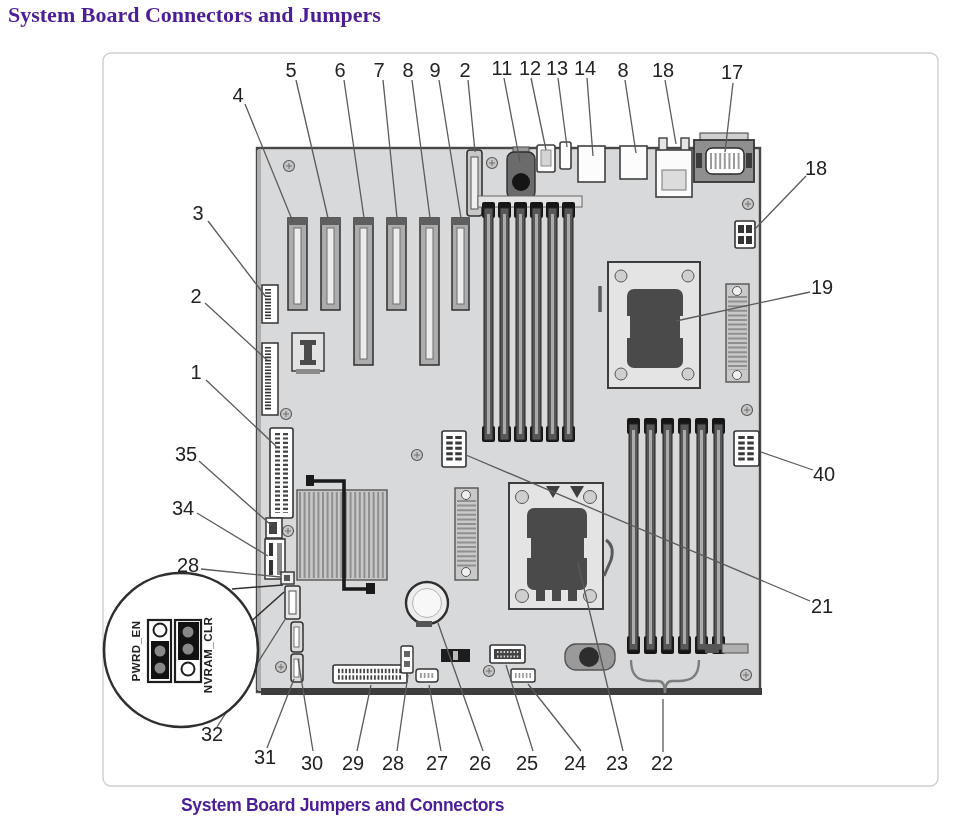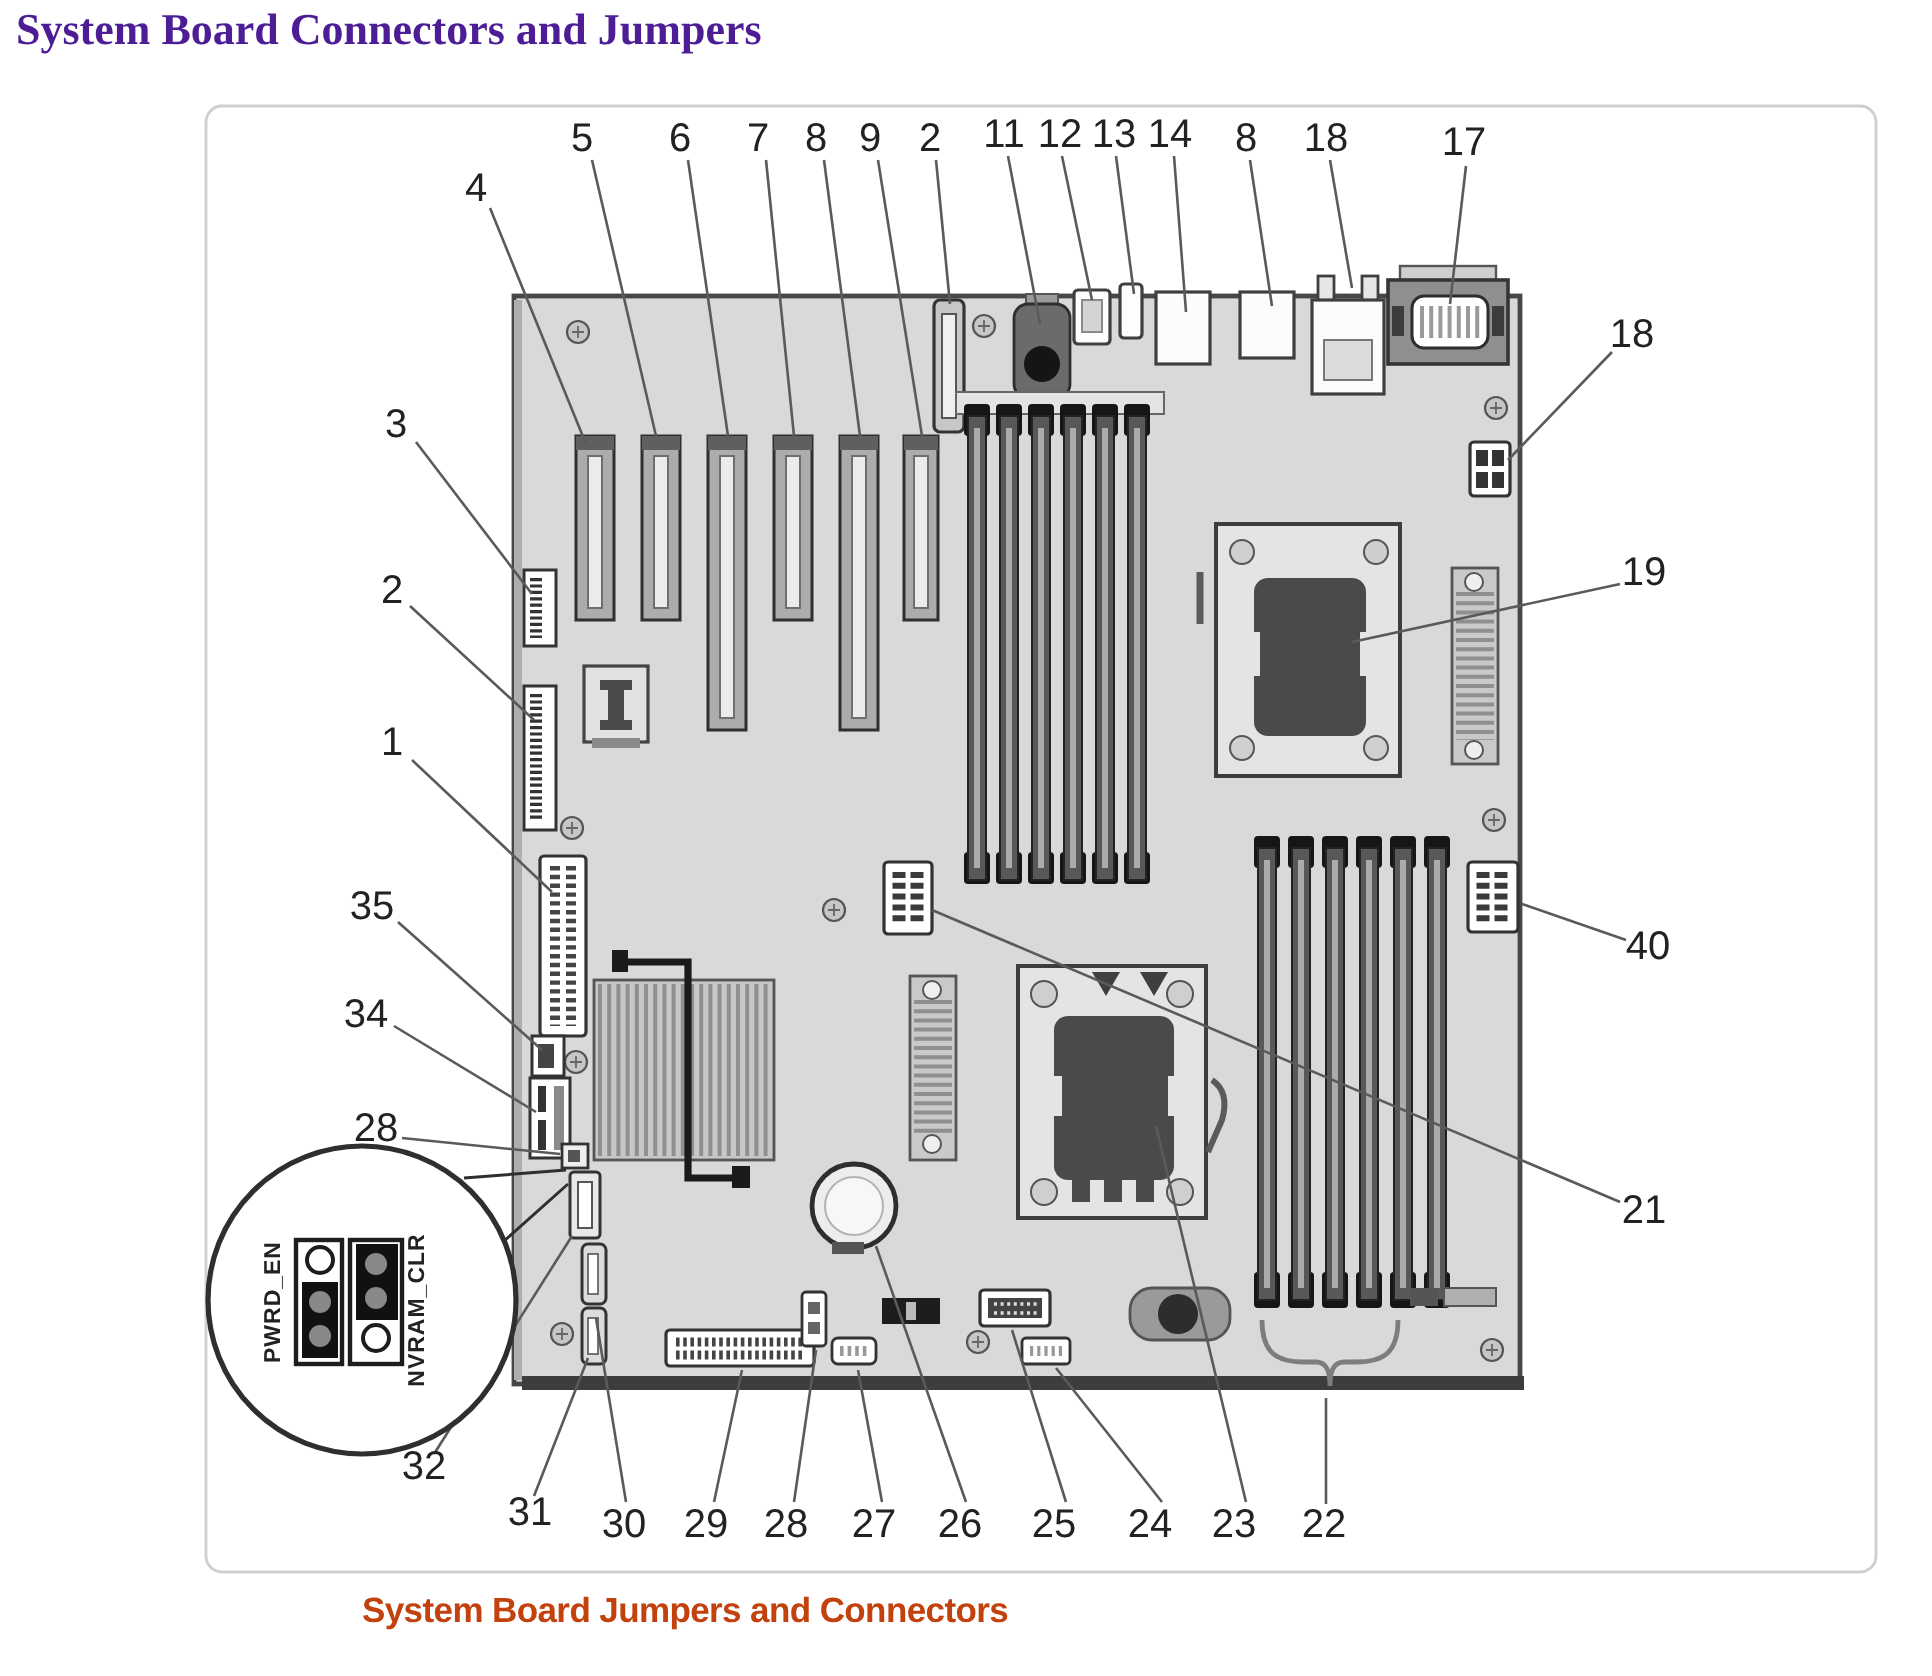--- a/index.html
+++ b/index.html
@@ -1,21 +1,21 @@
 <!DOCTYPE html>
 <html><head>
 <meta charset="utf-8">
 <style>
   html,body { margin:0; padding:0; background:#ffffff; }
   .stage { position:relative; width:966px; height:838px; background:#fff; overflow:hidden;
            font-family:"Liberation Sans", sans-serif; }
   .title { position:absolute; left:8px; top:2px; margin:0;
            font-family:"Liberation Serif", serif; font-weight:bold; font-size:22px; color:#4c1d95; }
   .caption { position:absolute; left:181px; top:795px; font-weight:bold; font-size:17.5px;
-             color:#c2410c; letter-spacing:-0.3px; }
+             color:#4c1d95; letter-spacing:-0.3px; }
   .art { position:absolute; left:0; top:0; }
   .co { position:absolute; transform:translate(-50%,-50%); font-size:20px; color:#222; }
 </style>
 </head>
 <body>
 
 <div class="stage">
 
   <h1 class="title">System Board Connectors and Jumpers</h1>
 

